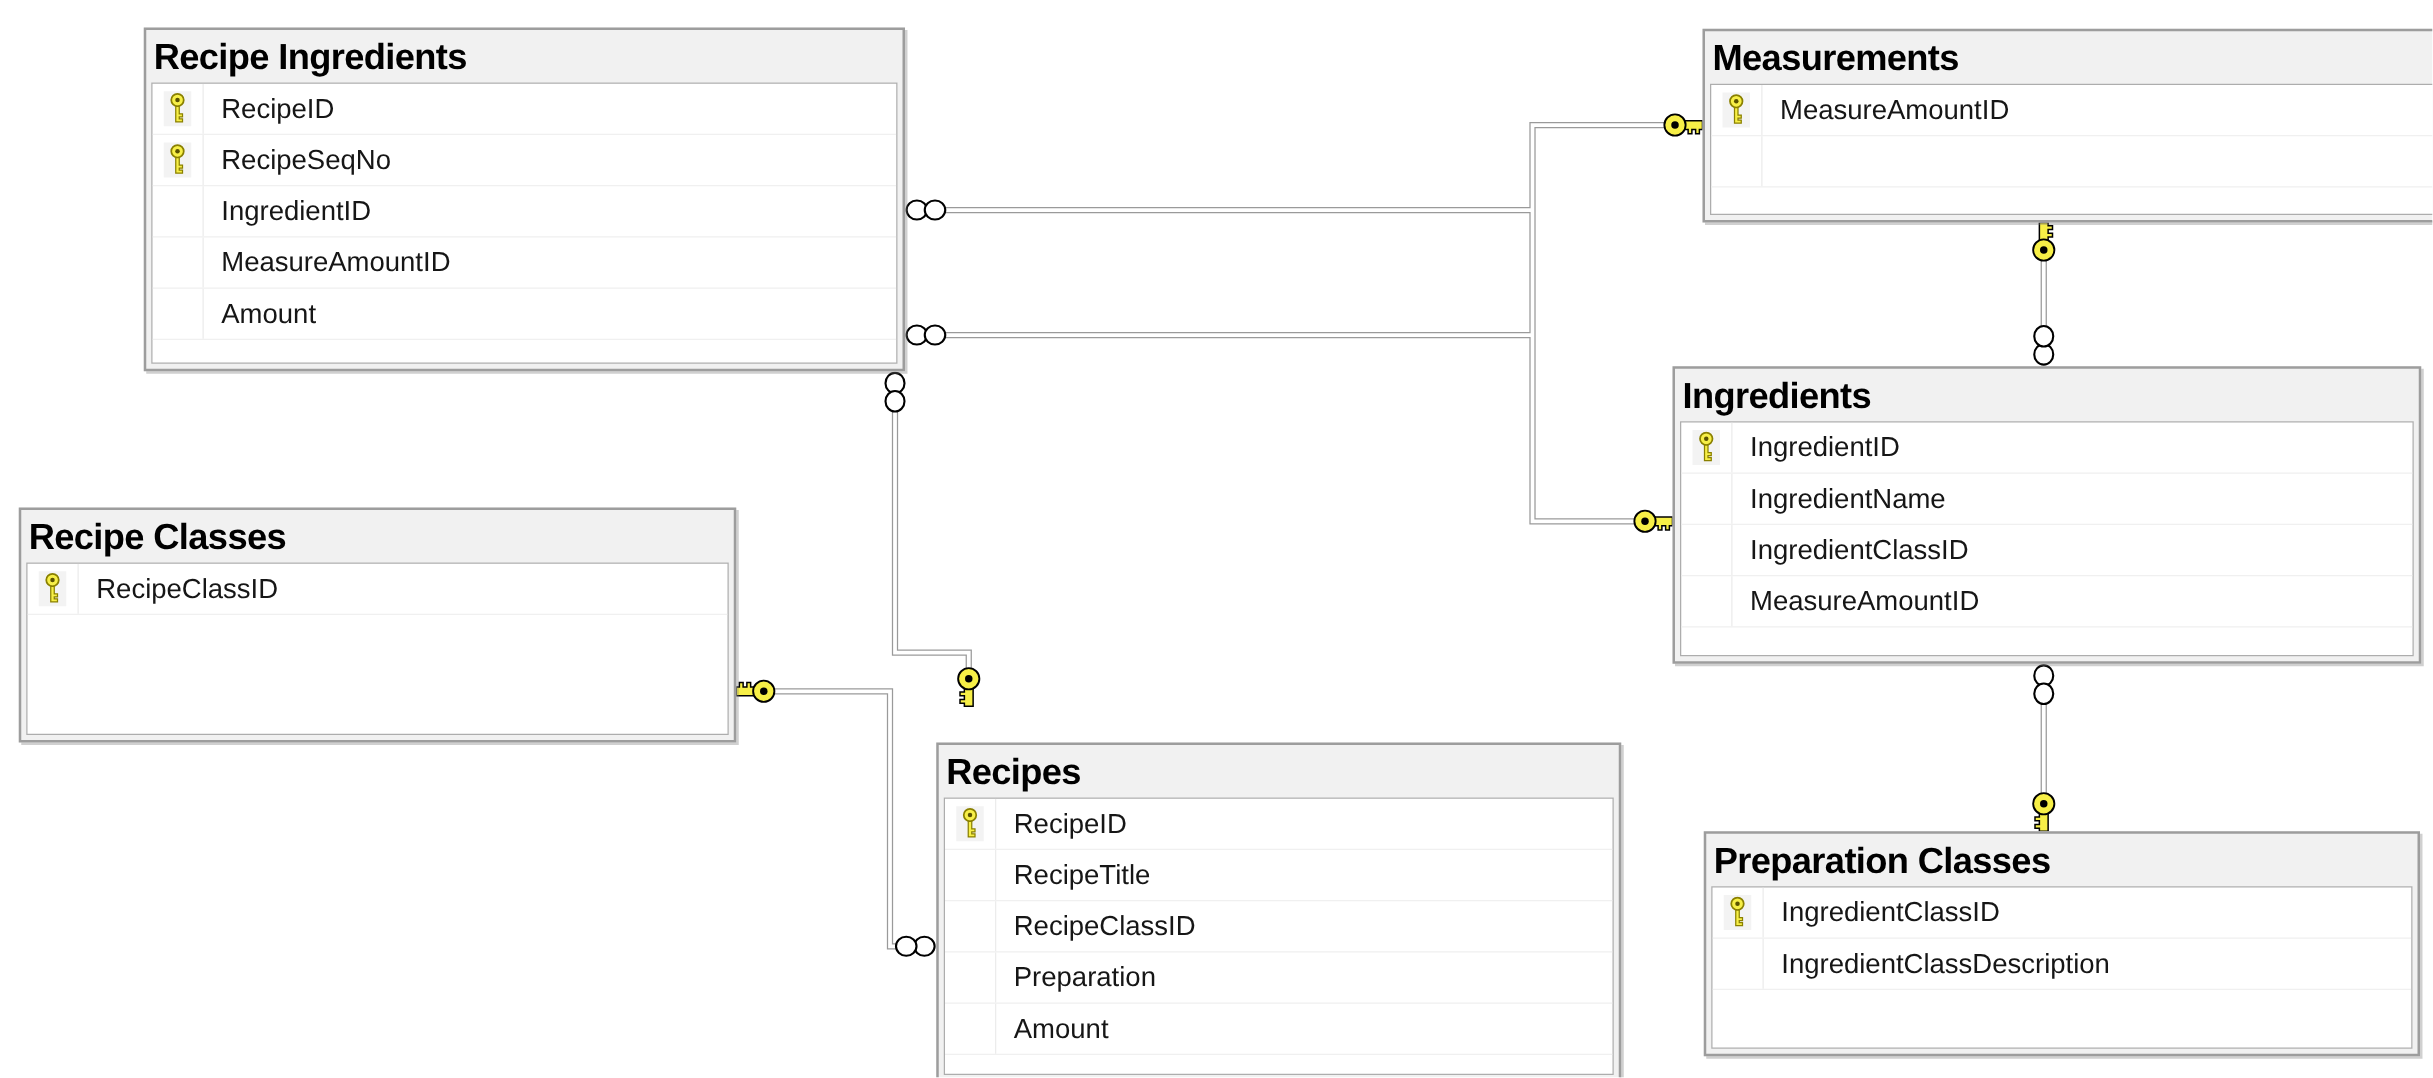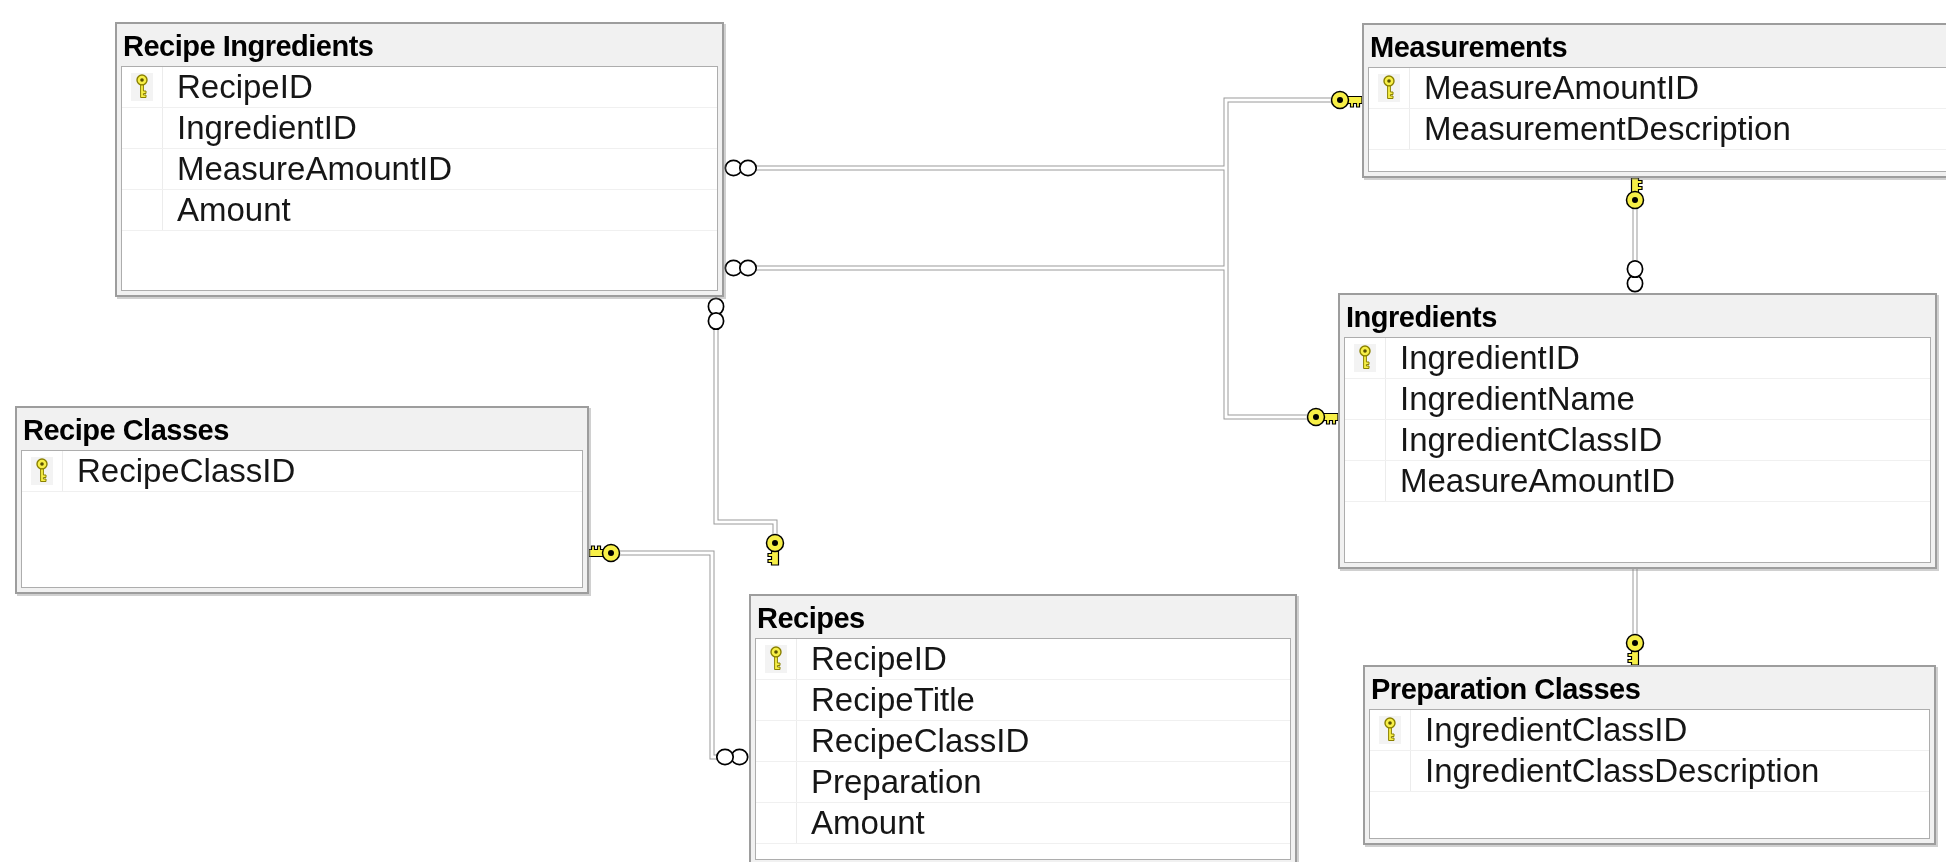--- a/index.html
+++ b/index.html
@@ -43,21 +43,21 @@
     display:flex;align-items:center;justify-content:center;
   }
   .pk-badge{
     width:22px;height:28px;
     display:flex;align-items:center;justify-content:center;
     background:#f3f3f3;
   }
   .col-name{
     display:flex;align-items:center;
     padding-left:14px;
-    font-size:33px;color:#161616;
+    font-size:22px;color:#161616;
     white-space:nowrap;
   }
 </style>
 </head>
 <body>
 
 <div id="canvas" style="width: 1946px; height: 862px; background: rgb(255, 255, 255);">
     <svg id="wires" width="1946" height="862">
       <path d="M756,168 H1226" fill="none" stroke="#9a9a9a" stroke-width="5"></path>
       <path d="M1338,100 H1226 V268" fill="none" stroke="#9a9a9a" stroke-width="5"></path>
@@ -139,20 +139,32 @@
               <svg width="16" height="26" viewBox="0 0 16 26">
                 <circle cx="8" cy="6" r="5" fill="#f7ef47" stroke="#8a8000" stroke-width="1.4"></circle>
                 <circle cx="8" cy="6" r="1.8" fill="#5a5200"></circle>
                 <path d="M6.6,11 L9.4,11 L9.4,17 L12,17 L12,19.5 L9.4,19.5 L9.4,21 L12,21 L12,23.5 L6.6,23.5 Z" fill="#f7ef47" stroke="#8a8000" stroke-width="1"></path>
               </svg>
             </div>
           </div>
           <div class="col-name">RecipeID</div>
         </div>
         <div class="tbl-row">
+          <div class="icon-cell">
+            <div class="pk-badge">
+              <svg width="16" height="26" viewBox="0 0 16 26">
+                <circle cx="8" cy="6" r="5" fill="#f7ef47" stroke="#8a8000" stroke-width="1.4"></circle>
+                <circle cx="8" cy="6" r="1.8" fill="#5a5200"></circle>
+                <path d="M6.6,11 L9.4,11 L9.4,17 L12,17 L12,19.5 L9.4,19.5 L9.4,21 L12,21 L12,23.5 L6.6,23.5 Z" fill="#f7ef47" stroke="#8a8000" stroke-width="1"></path>
+              </svg>
+            </div>
+          </div>
+          <div class="col-name">RecipeSeqNo</div>
+        </div>
+        <div class="tbl-row">
           <div class="icon-cell"></div>
           <div class="col-name">IngredientID</div>
         </div>
         <div class="tbl-row">
           <div class="icon-cell"></div>
           <div class="col-name">MeasureAmountID</div>
         </div>
         <div class="tbl-row">
           <div class="icon-cell"></div>
           <div class="col-name">Amount</div>
@@ -169,25 +181,24 @@
                 <circle cx="8" cy="6" r="5" fill="#f7ef47" stroke="#8a8000" stroke-width="1.4"></circle>
                 <circle cx="8" cy="6" r="1.8" fill="#5a5200"></circle>
                 <path d="M6.6,11 L9.4,11 L9.4,17 L12,17 L12,19.5 L9.4,19.5 L9.4,21 L12,21 L12,23.5 L6.6,23.5 Z" fill="#f7ef47" stroke="#8a8000" stroke-width="1"></path>
               </svg>
             </div>
           </div>
           <div class="col-name">MeasureAmountID</div>
         </div>
         <div class="tbl-row">
           <div class="icon-cell"></div>
-          <div class="col-name">MeasurementDescription</div>
-        </div>
-      </div>
-    </div>
-    <div class="tbl" style="left: 1338px; top: 293px; width: 599px; height: 276px;">
+        </div>
+      </div>
+    </div>
+    <div class="tbl" style="left: 1338px; top: 293px; width: 599px; height: 238px;">
       <div class="tbl-title">Ingredients</div>
       <div class="tbl-rows">
         <div class="tbl-row">
           <div class="icon-cell">
             <div class="pk-badge">
               <svg width="16" height="26" viewBox="0 0 16 26">
                 <circle cx="8" cy="6" r="5" fill="#f7ef47" stroke="#8a8000" stroke-width="1.4"></circle>
                 <circle cx="8" cy="6" r="1.8" fill="#5a5200"></circle>
                 <path d="M6.6,11 L9.4,11 L9.4,17 L12,17 L12,19.5 L9.4,19.5 L9.4,21 L12,21 L12,23.5 L6.6,23.5 Z" fill="#f7ef47" stroke="#8a8000" stroke-width="1"></path>
               </svg>

